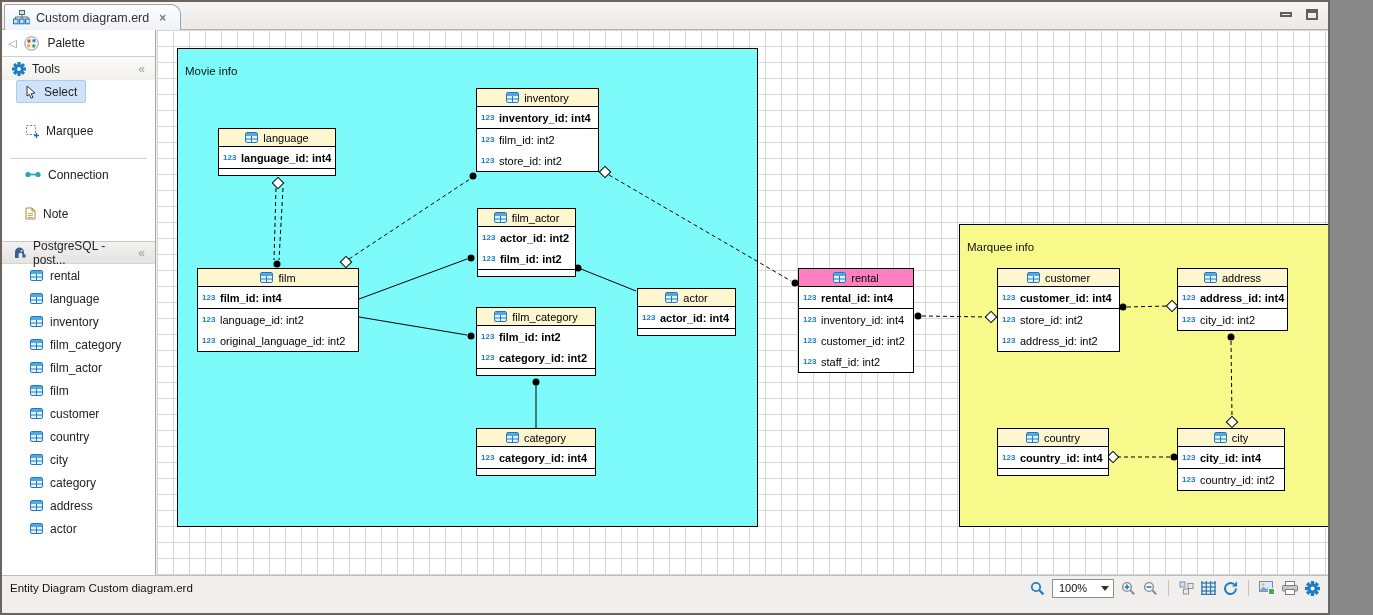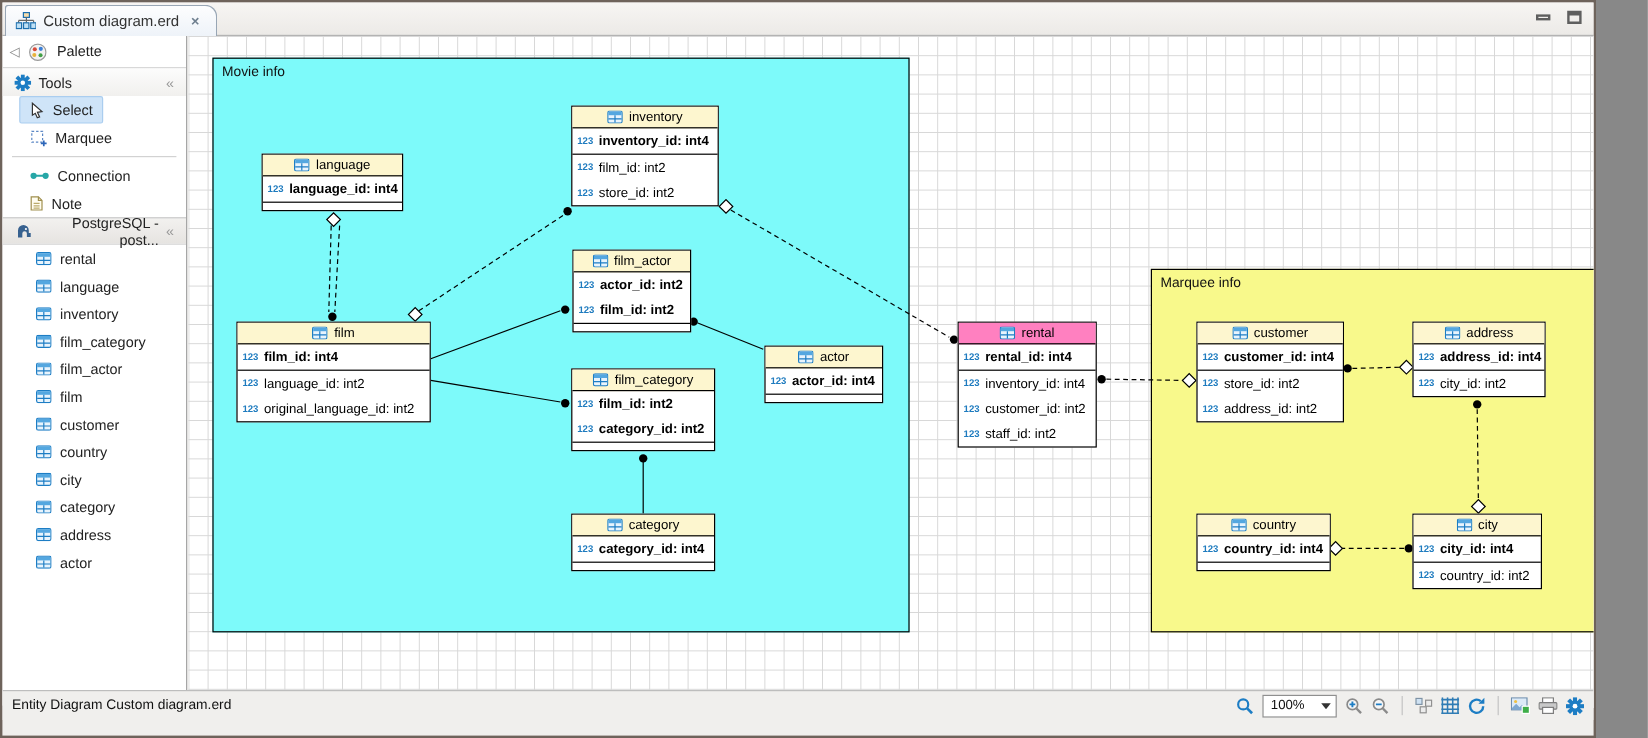--- a/index.html
+++ b/index.html
@@ -14,33 +14,33 @@
   .winctrl{position:absolute;right:10px;top:7px;display:flex;gap:14px;align-items:center;}
   .minico{width:12px;height:5px;border:2px solid #5f5f5f;display:inline-block;}
   .maxico{width:12px;height:11px;border:2px solid #5f5f5f;border-top:4px solid #5f5f5f;display:inline-block;}
 
   
   .sidebar{position:absolute;left:0;top:28px;bottom:25px;width:154px;background:#fff;border-right:1px solid #a6a6a6;font-size:12px;color:#222;overflow:hidden;}
   .pal-row{height:27px;display:flex;align-items:center;gap:8px;padding:0 6px;border-bottom:1px solid #cfcfcf;}
   .pal-back{color:#8a8a8a;font-size:11px;}
   .sec-head{height:23px;display:flex;align-items:center;gap:6px;padding:0 10px;background:linear-gradient(#fcfcfc,#f1f0ee);}
   .sec-head .pin{margin-left:auto;color:#9a9a9a;font-size:12px;}
-  .db-head{border-top:1px solid #c6c6c6;border-bottom:1px solid #d6d6d6;background:linear-gradient(#f2f1ef,#e6e4e1);text-align:right;}
-  .tool-item{height:23px;display:flex;align-items:center;gap:7px;margin:0 0 0 14px;padding:0 8px;width:max-content;border-radius:2px;border:1px solid transparent;}
+  .db-head{border-top:1px solid #c6c6c6;border-bottom:1px solid #d6d6d6;background:linear-gradient(#f2f1ef,#e6e4e1);}
+  .tool-item{height:23px;display:flex;align-items:center;gap:7px;margin:0 0 16px 14px;padding:0 8px;width:max-content;border-radius:2px;border:1px solid transparent;}
   .tool-item.active{background:#cfe4f8;border-color:#aacdef;}
   .tool-sep{border:none;border-top:1px solid #d2d2d2;margin:4px 8px;}
   .db-item{height:23px;display:flex;align-items:center;gap:7px;padding:0 0 0 28px;}
   .ico{display:inline-flex;align-items:center;justify-content:center;}
 
   
   .canvas{position:absolute;left:155px;top:28px;width:1216px;height:560px;background:#fff;
           background-image:linear-gradient(to right,#d7d7d7 1px,transparent 1px),linear-gradient(to bottom,#d7d7d7 1px,transparent 1px);
           background-size:16px 16px;overflow:hidden;}
   .region{position:absolute;border:1px solid #000;z-index:1;font-size:11.5px;color:#111;}
-  .region-label{position:absolute;left:7px;top:5px;}
+  .region-label{position:absolute;left:7px;top:16px;}
   .connlayer{position:absolute;left:0;top:0;z-index:2;}
   .entity{position:absolute;z-index:3;background:#fff;border:1px solid #000;font-size:11px;color:#000;}
   .ehead{height:18px;border-bottom:1px solid #000;display:flex;align-items:center;justify-content:center;gap:5px;font-size:11px;}
   .erow{height:21px;display:flex;align-items:center;gap:4px;padding:0 4px;white-space:nowrap;overflow:hidden;}
   .erow.key{font-weight:bold;}
   .numico{color:#1e7bbf;font-weight:bold;font-size:8px;flex:0 0 14px;}
   .ecols{border-top:1px solid #000;}
   .efoot{border-top:1px solid #000;height:7px;}
 
   

